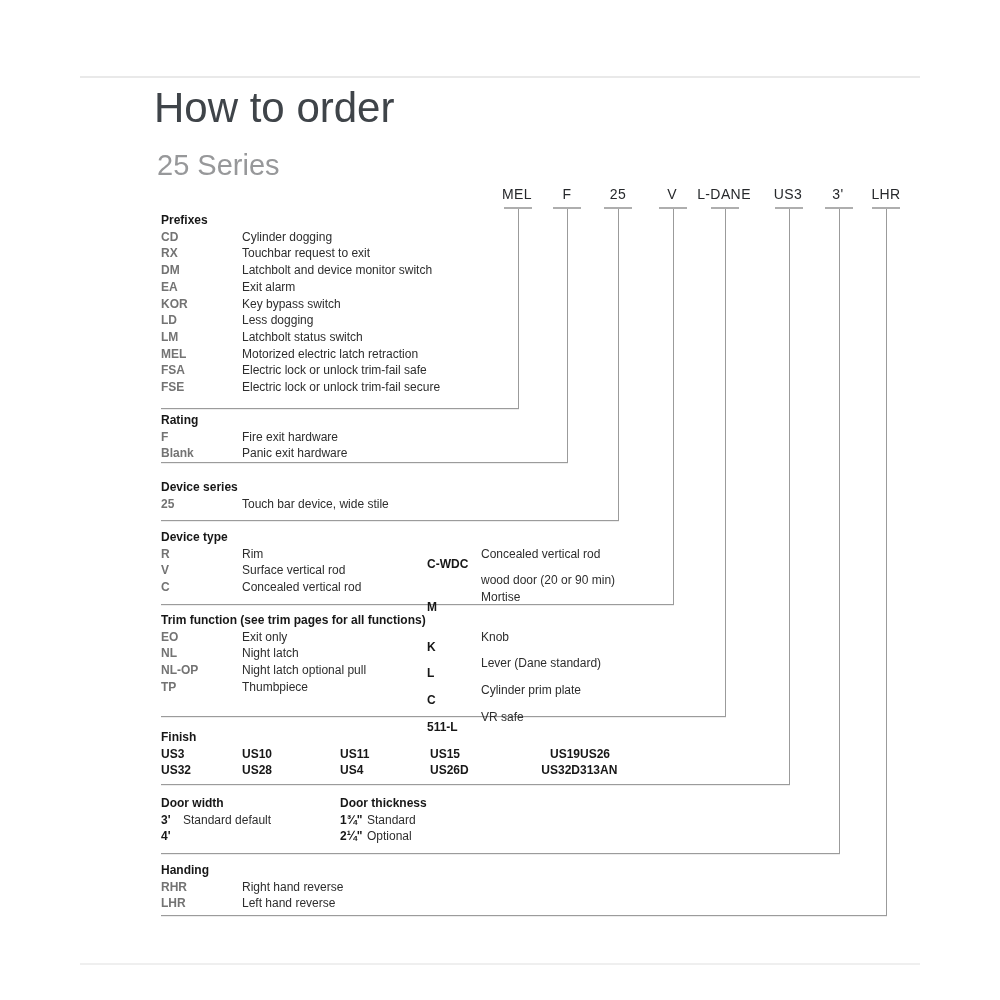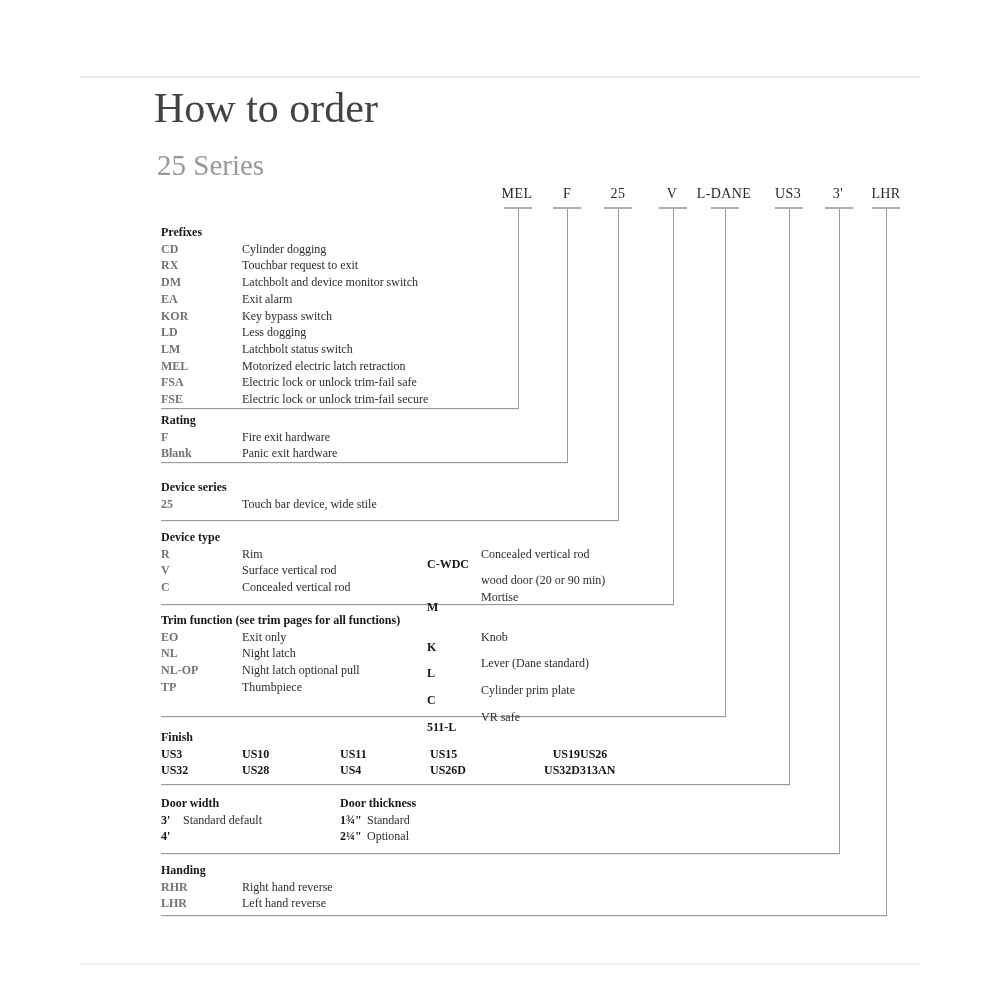--- a/index.html
+++ b/index.html
@@ -1,18 +1,18 @@
 <!DOCTYPE html>
 <html><head>
 <meta charset="utf-8">
 <style>
   html,body{margin:0;padding:0;background:#ffffff;}
   .canvas{
     position:relative;width:1000px;height:1000px;background:#ffffff;overflow:hidden;
-    font-family:Liberation Serif, serif;
+    font-family:Liberation Sans, sans-serif;
   }
   .title{
     position:absolute;left:154px;top:84px;margin:0;
     font-size:42px;font-weight:300;color:#3f4449;letter-spacing:0px;
   }
   .subtitle{
     position:absolute;left:157px;top:149px;margin:0;
     font-size:29px;font-weight:400;color:#97989a;
   }
   .toprule{position:absolute;left:80px;top:76px;width:840px;height:2px;background:#e9e9e9;}
@@ -79,21 +79,21 @@
 
   <div class="hline" style="left:161px;top:408px;width:358px"></div>
   <div class="hline" style="left:161px;top:462px;width:407px"></div>
   <div class="hline" style="left:161px;top:520px;width:458px"></div>
   <div class="hline" style="left:161px;top:604px;width:513px"></div>
   <div class="hline" style="left:161px;top:716px;width:565px"></div>
   <div class="hline" style="left:161px;top:784px;width:629px"></div>
   <div class="hline" style="left:161px;top:853px;width:679px"></div>
   <div class="hline" style="left:161px;top:915px;width:726px"></div>
 
-  <section class="sec" style="left:161px;top:224px">
+  <section class="sec" style="left:161px;top:212px">
     <div class="h">Prefixes</div>
     <div class="row">
         <span class="cc">CD</span>
         <span class="dd">Cylinder dogging</span>
       </div>
     <div class="row">
         <span class="cc">RX</span>
         <span class="dd">Touchbar request to exit</span>
       </div>
     <div class="row">

